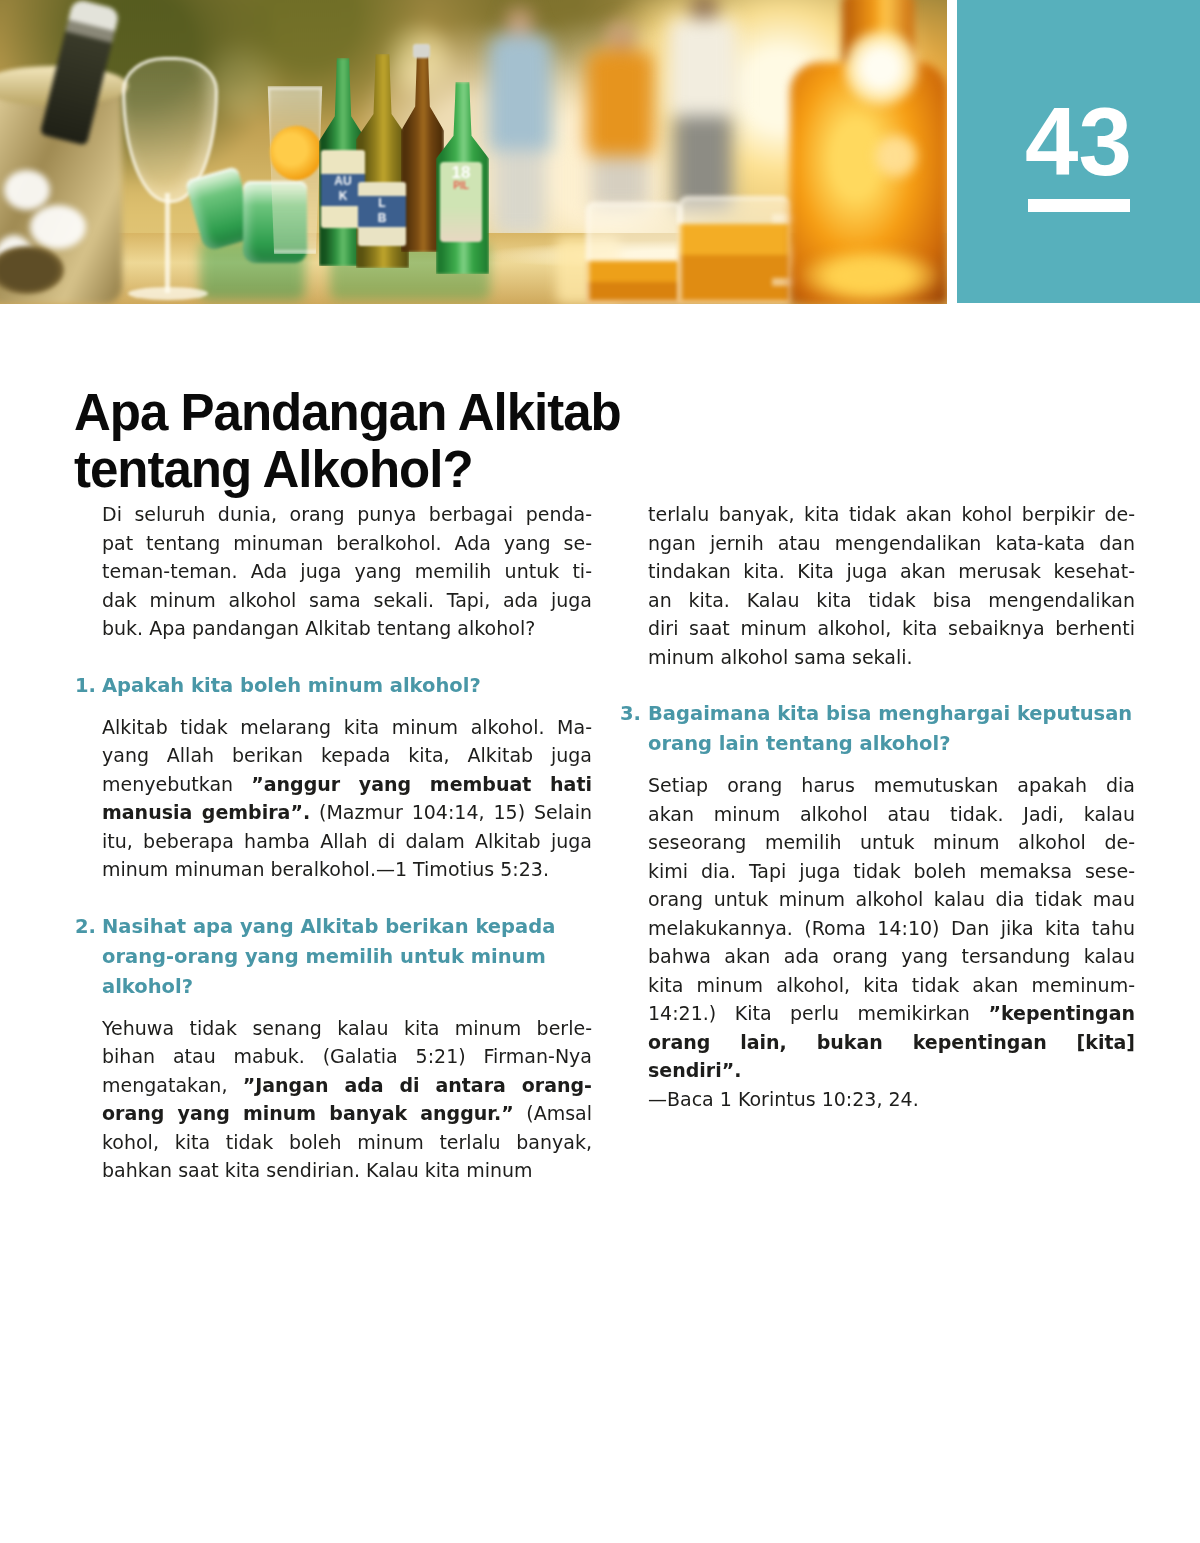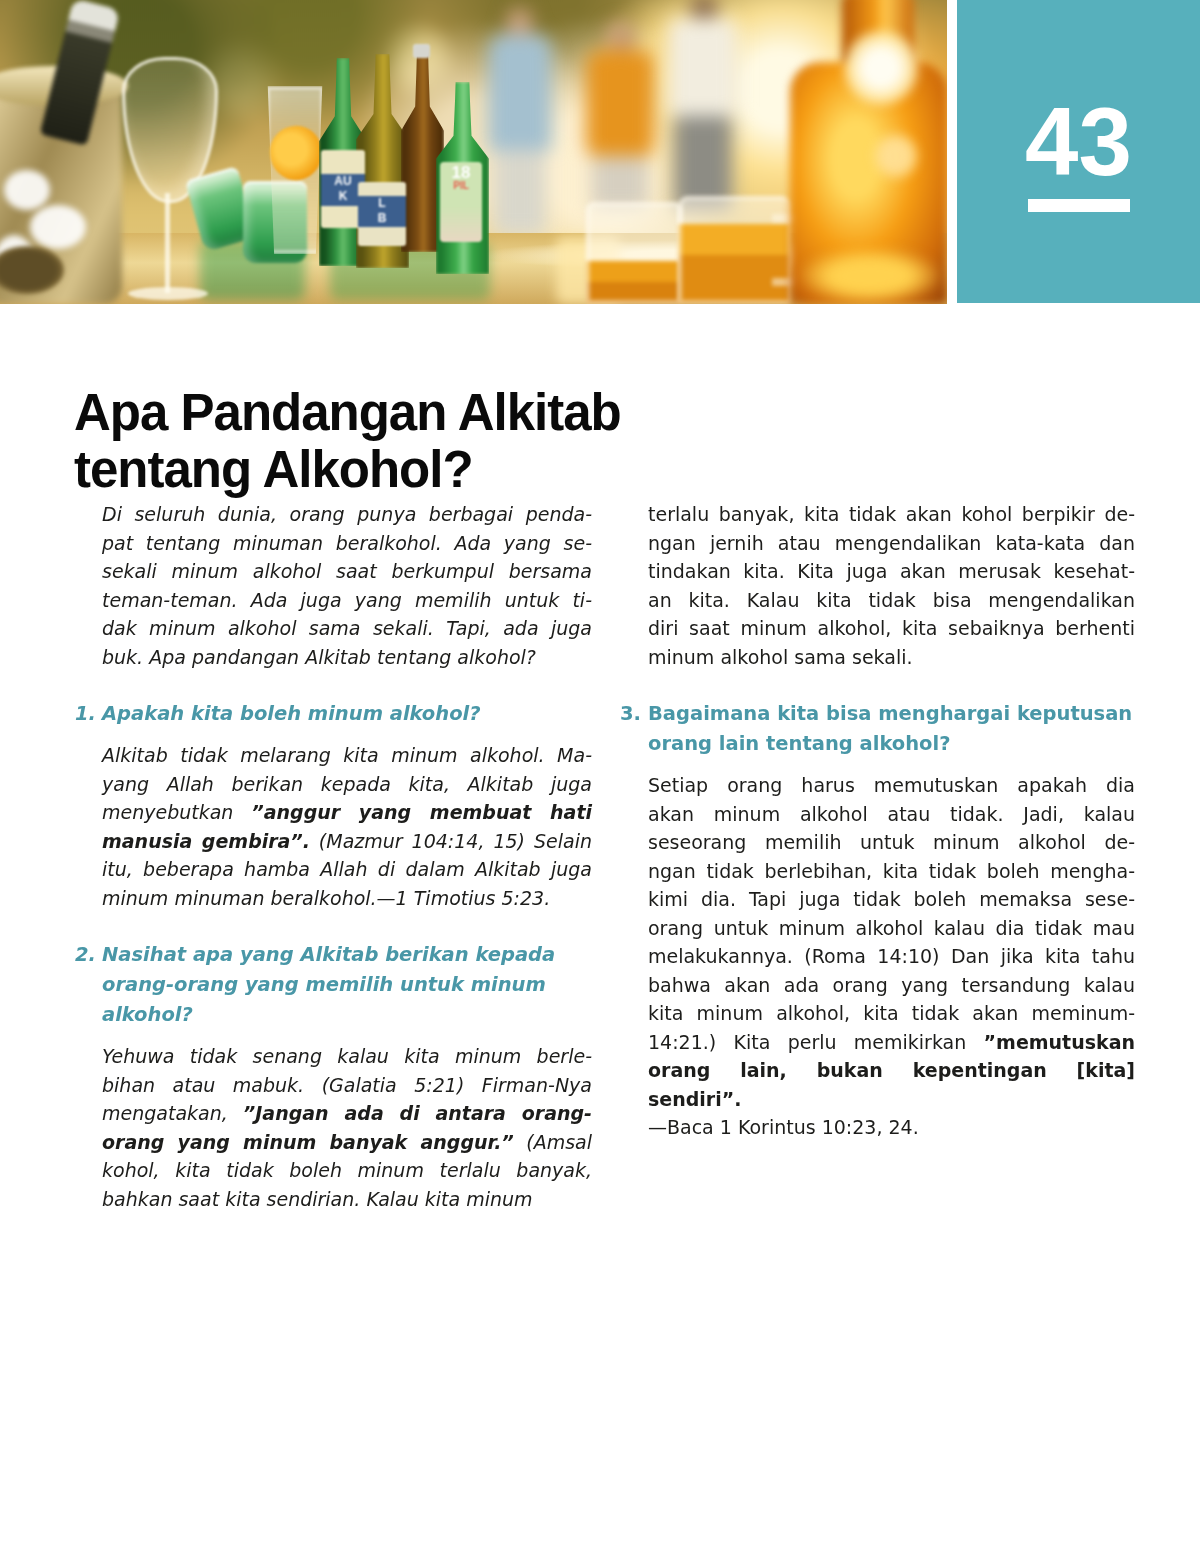--- a/index.html
+++ b/index.html
@@ -123,21 +123,21 @@
   .chapter-num{position:absolute;left:0;top:94px;width:100%;text-align:center;
     font-family:"Liberation Sans",sans-serif;font-weight:bold;font-size:96px;line-height:96px;color:#fff;}
   .chapter-bar{position:absolute;left:50%;transform:translateX(-50%);top:199px;width:102px;height:13px;background:#fff;}
 
   
   .title{position:absolute;left:74px;top:350px;font-family:"Liberation Sans",sans-serif;
     font-weight:bold;font-size:51px;line-height:57px;letter-spacing:-1px;color:#0a0a0a;}
 
   
   .col{position:absolute;top:500px;}
-  .col-left{left:75px;width:517px;font-style:italic;}
+  .col-left{left:75px;width:517px;}
   .col-right{left:620px;width:515px;}
   .para{margin:0 0 0 27px;font-size:19px;line-height:28.5px;}
   .col-right .para{margin-left:28px;}
   .line{text-align:justify;text-align-last:justify;}
   .line.last{text-align-last:left;}
   .b{font-weight:bold;}
   .heading{display:flex;margin:28px 0 12px;color:var(--heading);font-weight:bold;
     font-size:19.5px;line-height:30px;}
   .heading .num{flex:0 0 27px;}
   .col-right .heading .num{flex-basis:28px;}
@@ -220,21 +220,20 @@
   <div class="chapter-num">43</div>
   <div class="chapter-bar"></div>
 </div>
 
 <h1 class="title">Apa Pandangan Alkitab<br>tentang Alkohol?</h1>
 
 <div class="col col-left">
     <div class="para">
       <div class="line"><span>Di seluruh dunia, orang punya berbagai penda-</span></div>
       <div class="line"><span>pat tentang minuman beralkohol. Ada yang se-</span></div>
-      <div class="line"><span>sekali minum alkohol saat berkumpul bersama</span></div>
       <div class="line"><span>teman-teman. Ada juga yang memilih untuk ti-</span></div>
       <div class="line"><span>dak minum alkohol sama sekali. Tapi, ada juga</span></div>
       <div class="line last"><span>buk. Apa pandangan Alkitab tentang alkohol?</span></div>
     </div>
     <div class="heading">
       <span class="num">1.</span>
       <div>Apakah kita boleh minum alkohol?</div>
     </div>
     <div class="para">
       <div class="line"><span>Alkitab tidak melarang kita minum alkohol. Ma-</span></div>
@@ -267,23 +266,22 @@
       <div class="line last"><span>minum alkohol sama sekali.</span></div>
     </div>
     <div class="heading">
       <span class="num">3.</span>
       <div>Bagaimana kita bisa menghargai keputusan<br>orang lain tentang alkohol?</div>
     </div>
     <div class="para">
       <div class="line"><span>Setiap orang harus memutuskan apakah dia</span></div>
       <div class="line"><span>akan minum alkohol atau tidak. Jadi, kalau</span></div>
       <div class="line"><span>seseorang memilih untuk minum alkohol de-</span></div>
-      <div class="line"><span>ngan tidak berlebihan, kita tidak boleh mengha-</span></div>
       <div class="line"><span>kimi dia. Tapi juga tidak boleh memaksa sese-</span></div>
       <div class="line"><span>orang untuk minum alkohol kalau dia tidak mau</span></div>
       <div class="line"><span>melakukannya. (Roma 14:10) Dan jika kita tahu</span></div>
       <div class="line"><span>bahwa akan ada orang yang tersandung kalau</span></div>
       <div class="line"><span>kita minum alkohol, kita tidak akan meminum-</span></div>
-      <div class="line"><span>14:21.) Kita perlu memikirkan </span><span class="b">”memutuskan</span></div>
+      <div class="line"><span>14:21.) Kita perlu memikirkan </span><span class="b">”kepentingan</span></div>
       <div class="line"><span class="b">orang lain, bukan kepentingan [kita] sendiri”.</span></div>
       <div class="line last"><span>—Baca 1 Korintus 10:23, 24.</span></div>
     </div>
   </div>
 
 </body></html>

